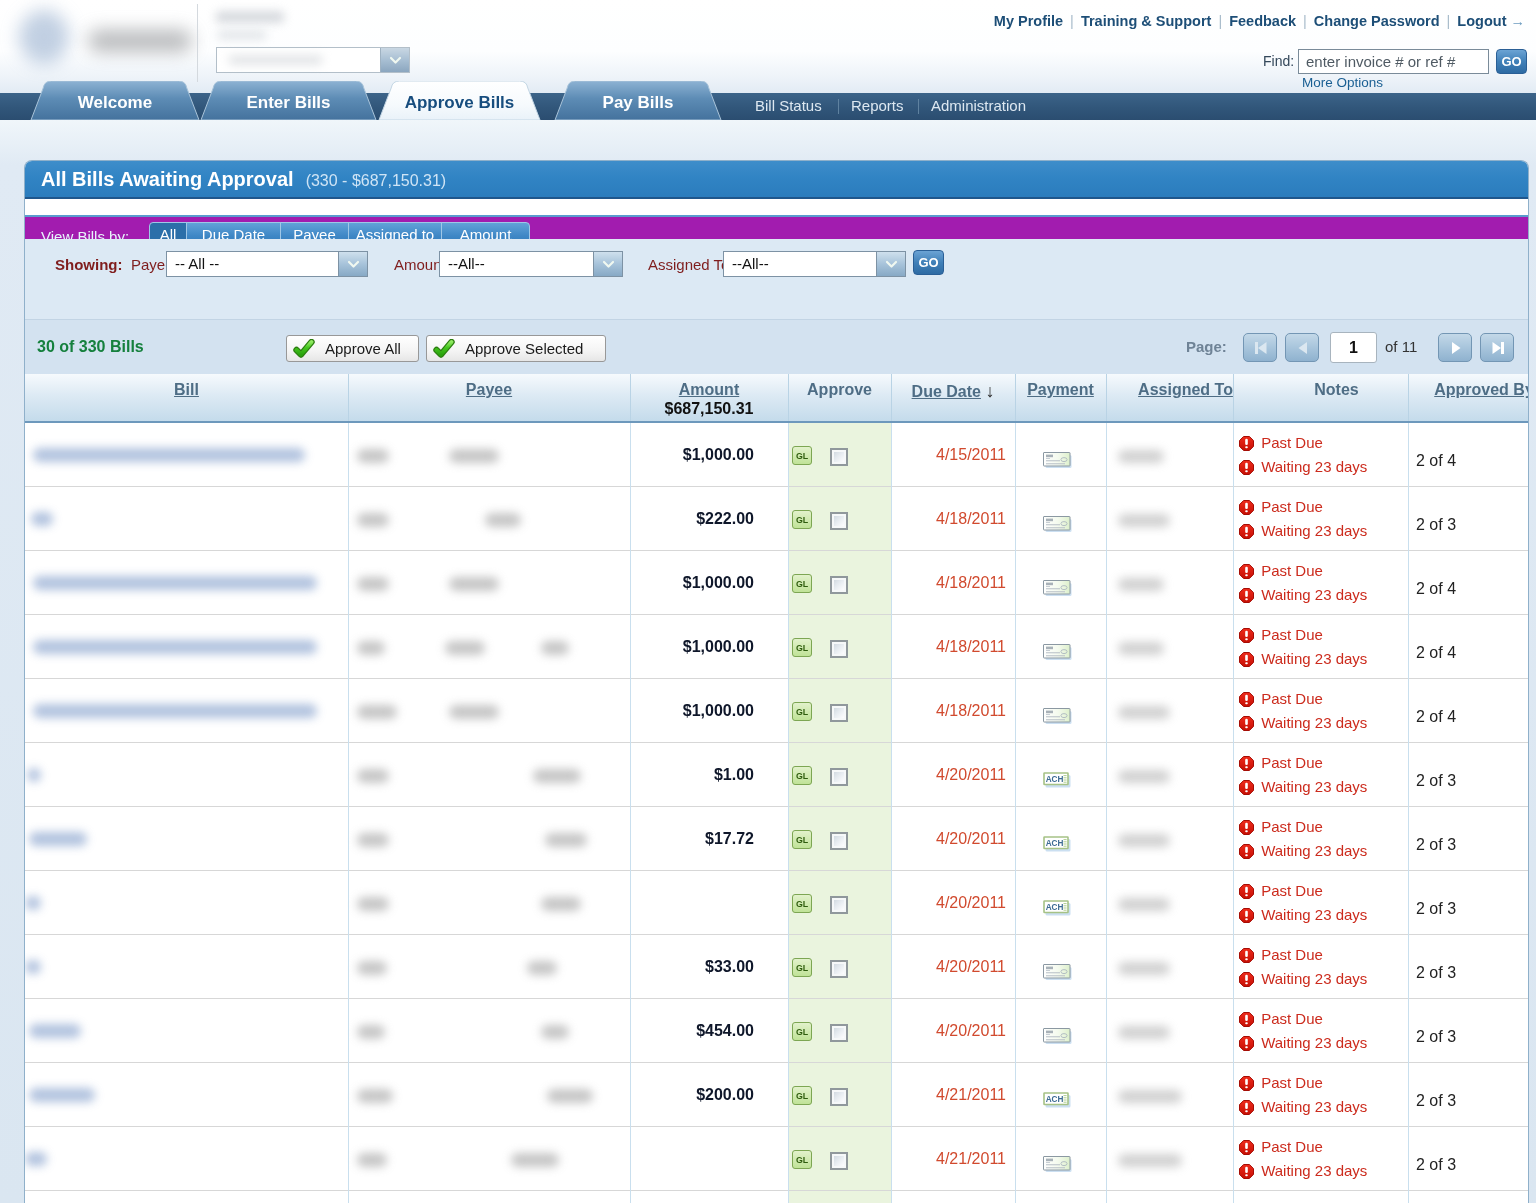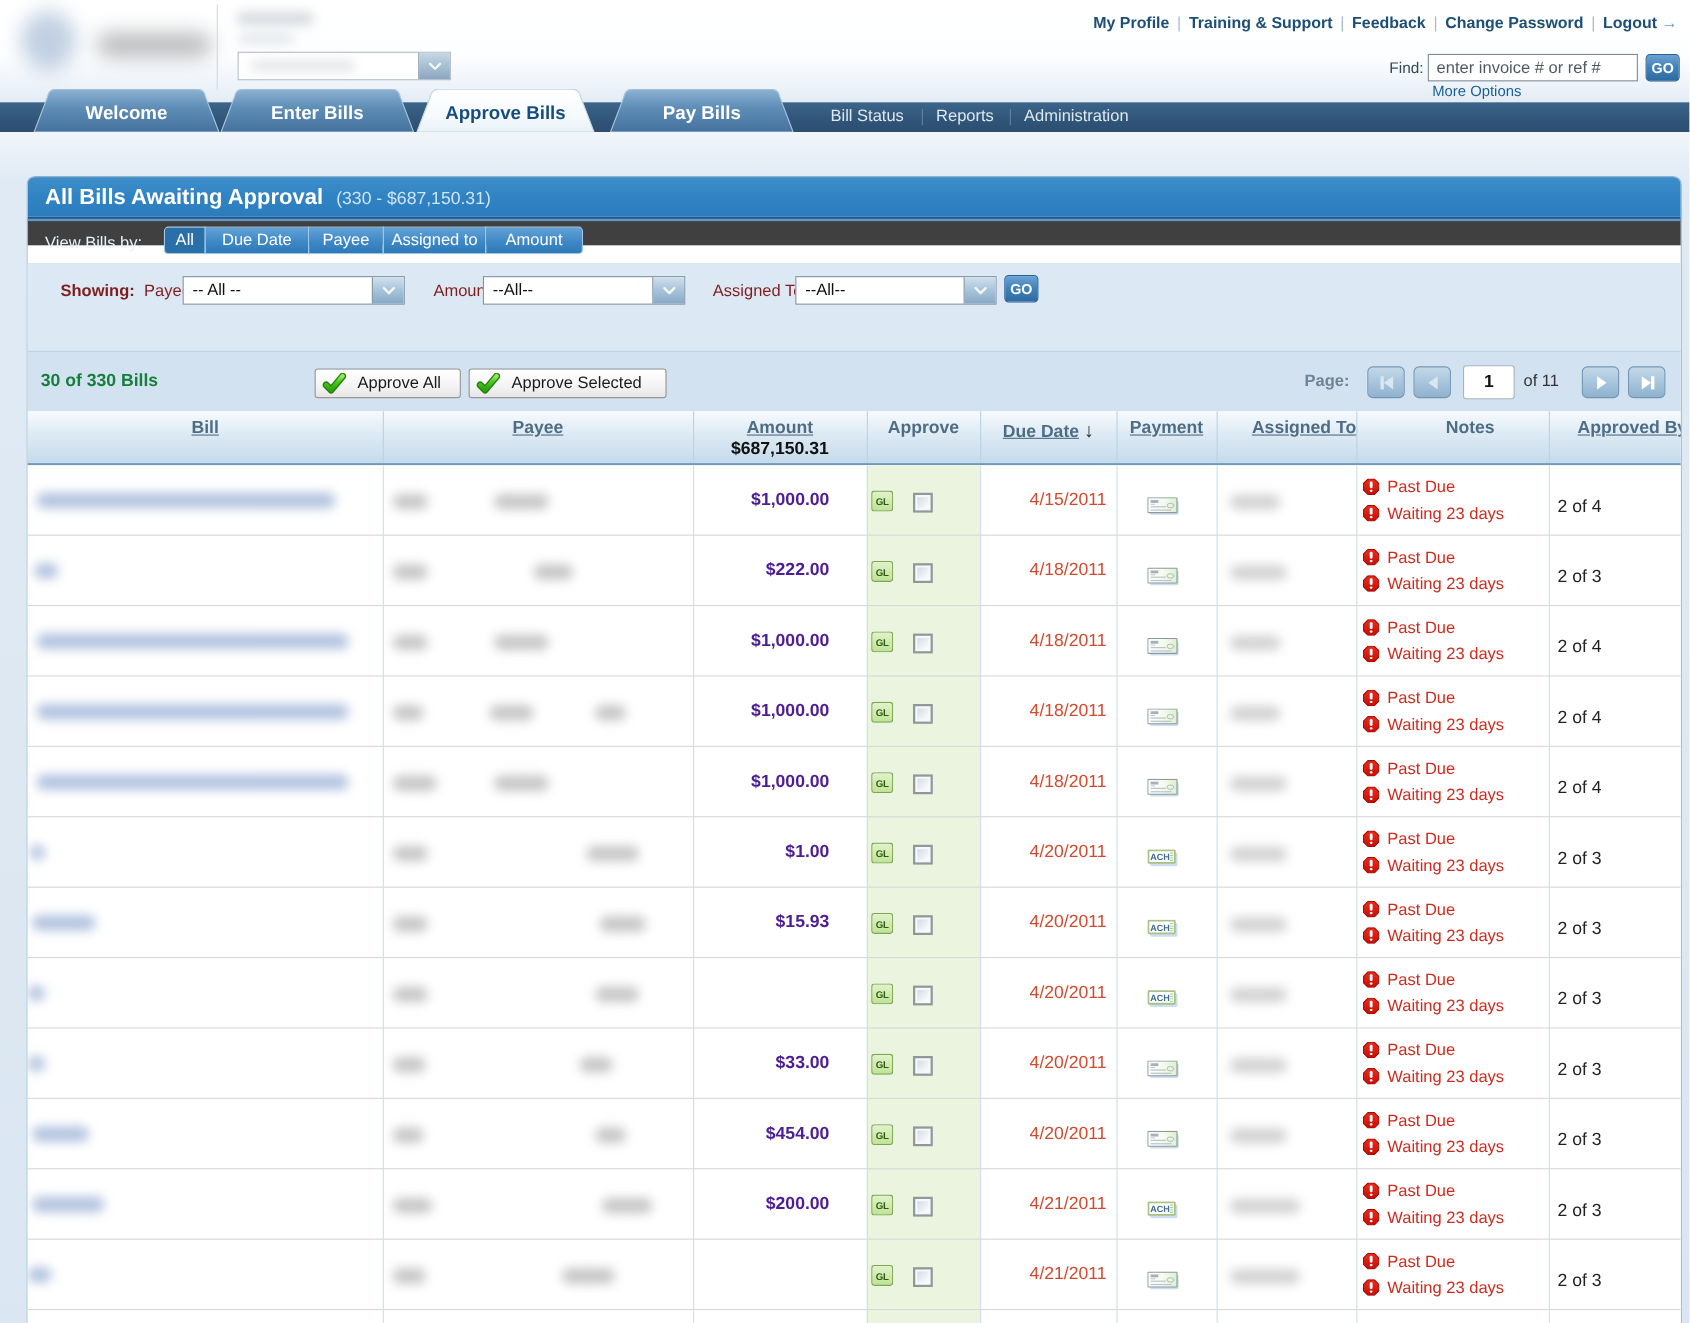--- a/index.html
+++ b/index.html
@@ -27,21 +27,21 @@
 .navsep { position:absolute; top:6px; width:1px; height:15px; background:#5f82a0; }
 .tabs { position:absolute; left:0; top:81px; }
 .content { position:absolute; left:0; top:120px; width:100%; height:1083px;
   background:linear-gradient(180deg,#f0f6fa 0%,#e0eaf4 45px,#dae6f1 100%); }
 .panel { position:absolute; left:24px; top:40px; width:1505px; height:1043px;
   border:1px solid #8fb0ca; border-bottom:none; border-radius:8px 8px 0 0; overflow:hidden; background:#fff; }
 .titlebar { position:absolute; left:0; top:0; width:100%; height:38px;
   background:linear-gradient(180deg,#3e8dca 0%,#3184c4 45%,#2b7cbd 100%); border-bottom:2px solid #1f568c; }
 .title { position:absolute; left:16px; top:7px; font-size:20px; font-weight:bold; color:#fff; }
 .titlesub { font-size:16px; font-weight:normal; color:#cfe4f5; margin-left:12px; }
-.viewrow { position:absolute; left:0; top:38px; width:100%; height:24px; background:#404040; border-top:2px solid #5a9bce; }
+.viewrow { position:absolute; left:0; top:54px; width:100%; height:24px; background:#a21caf; border-top:2px solid #5a9bce; }
 .vlabel { position:absolute; left:16px; top:0; line-height:40px; font-size:15px; color:#e8f3fb; }
 .vbtn { position:absolute; top:5px; height:25px; line-height:23px; border:1px solid #9fc7e6; color:#fff;
   font-size:15px; text-align:center; background:linear-gradient(180deg,#62a2d8 0%,#3f88c6 55%,#3079b8 100%); }
 .vbtn.act { background:#2b6fa9; }
 .showing { position:absolute; left:0; top:78px; width:100%; height:81px; background:#dce9f4; border-bottom:1px solid #c2d4e4; }
 .slabel { position:absolute; top:17px; font-size:15px; color:#7f1d1d;margin-left:20px; }
 .sel { position:absolute; background:#fff; border:1px solid #7d92a4; }
 .selt { position:absolute; left:8px; top:0; line-height:24px; font-size:15px; color:#111; }
 .selb { position:absolute; right:0; top:0; border-left:1px solid #7d92a4;
   background:linear-gradient(180deg,#cfe0ed 0%,#a7c3da 50%,#87a9c5 100%); }
@@ -63,21 +63,21 @@
 .h1l { margin-top:7px; font-size:16px; font-weight:bold; color:#4e6d85; }
 .h2l { margin-top:1px; font-size:16px; font-weight:bold; color:#111; }
 .vlineh { position:absolute; top:0; width:1px; height:47px; background:#b9d3e5; }
 .tbody { position:absolute; left:0; top:262px; width:100%; height:780px; background:#fff; overflow:hidden; }
 .row { position:absolute; left:0; width:100%; height:64px; border-bottom:1px solid #d7d7d7; }
 .vline { position:absolute; top:0; width:1px; background:#c9dfee; }
 .blur { position:absolute; height:14px; border-radius:7px; filter:blur(5px); }
 .bl { background:#93abd2; opacity:.72; }
 .gr { background:#ababab; opacity:.68; }
 .gr2 { background:#b4b4b4; opacity:.62; height:13px; }
-.amt { position:absolute; top:0; line-height:63px; text-align:right; font-size:16px; font-weight:bold; color:#4c1d95; }
+.amt { position:absolute; top:0; line-height:63px; text-align:right; font-size:16px; font-weight:bold; color:#0f172a; }
 .glb { position:absolute;margin-left:32px; }
 .cb { position:absolute; width:18px; height:18px; border:2px solid #90989c;
   background:linear-gradient(135deg,#c9d2da 0%,#e6ebf0 45%,#fdfdfe 85%);
   box-shadow:inset 0 0 0 2px #f6f8f9; }
 .due { position:absolute; top:0; line-height:63px; text-align:right; font-size:16px; color:#d14a2e; }
 .pic { position:absolute; }
 .note { position:absolute; font-size:15px; color:#cc2b1d; white-space:nowrap; height:16px; line-height:16px; }
 .note svg { margin-right:3px; }
 .apby { position:absolute; top:6px; line-height:63px; font-size:16px; color:#222; }
 </style></head>
@@ -598,21 +598,21 @@
 <polygon points="4.6,0.5 10.4,0.5 14.5,4.6 14.5,10.4 10.4,14.5 4.6,14.5 0.5,10.4 0.5,4.6" fill="url(#stg)" stroke="#a50d05"></polygon>
 <rect x="6.2" y="2.7" width="2.6" height="6.2" rx="1.2" fill="#ffffff"></rect>
 <rect x="6.2" y="10.2" width="2.6" height="2" rx="1" fill="#ffffff"></rect>
 </svg> Waiting 23 days</div>
             <div class="apby" style="left:1391px">2 of 3</div>
           </div>
           <div class="row" style="top:384px">
             <div class="blur bl" style="left:4px;top:25px;width:58px"></div>
             <div class="blur gr" style="left:332px;top:26px;width:32px"></div>
             <div class="blur gr" style="left:520px;top:26px;width:42px"></div>
-            <div class="amt" style="left:605px;width:124px">$15.93</div>
+            <div class="amt" style="left:605px;width:124px">$17.72</div>
             <div class="glb" style="left:735px;top:23px"><svg width="20" height="19" viewBox="0 0 20 19">
 <defs>
                   <linearGradient id="glg" x1="0" y1="0" x2="0" y2="1">
 <stop offset="0" stop-color="#e3f2cd"></stop>
                     <stop offset="1" stop-color="#bfe296"></stop>
                   </linearGradient>
                 </defs>
 <rect x="0.5" y="0.5" width="19" height="18" rx="2.5" fill="url(#glg)" stroke="#7da653"></rect>
 <text x="10" y="13.2" font-family="Liberation Sans, sans-serif" font-size="8.8" font-weight="bold" fill="#2f5d0e" text-anchor="middle" letter-spacing="-0.2">GL</text>
 </svg></div>

